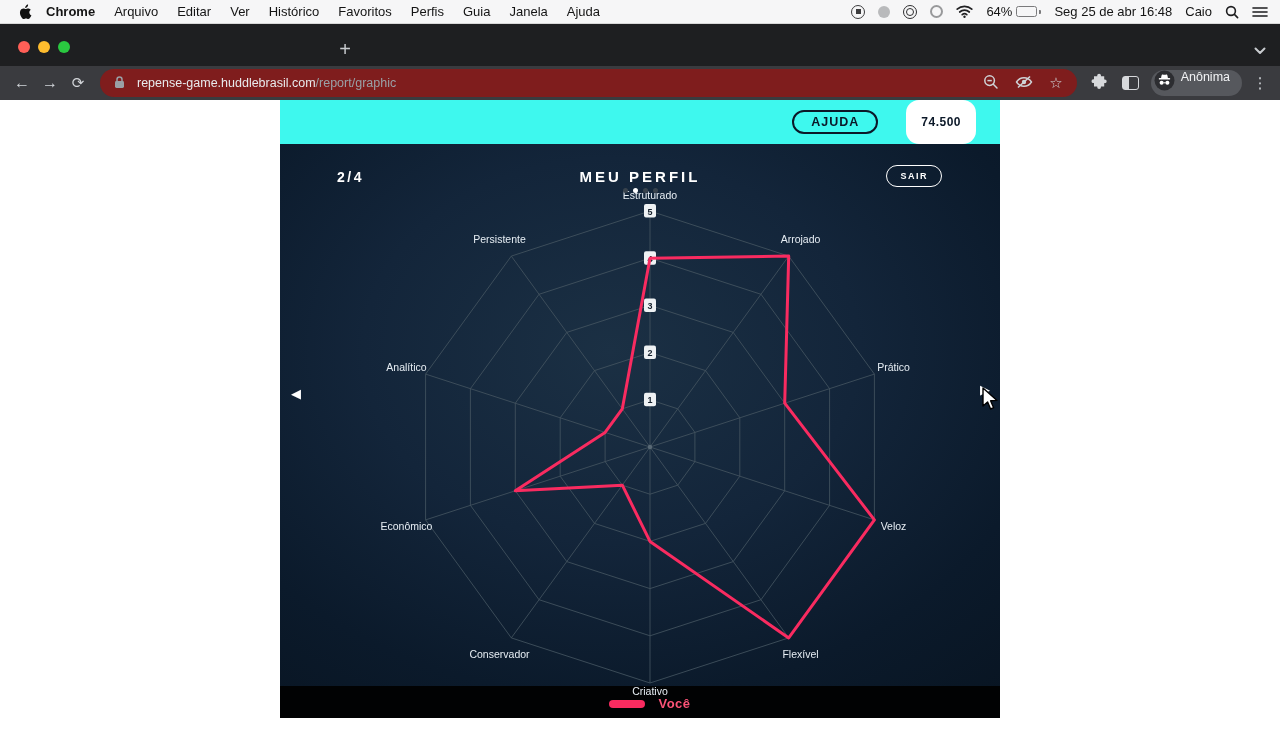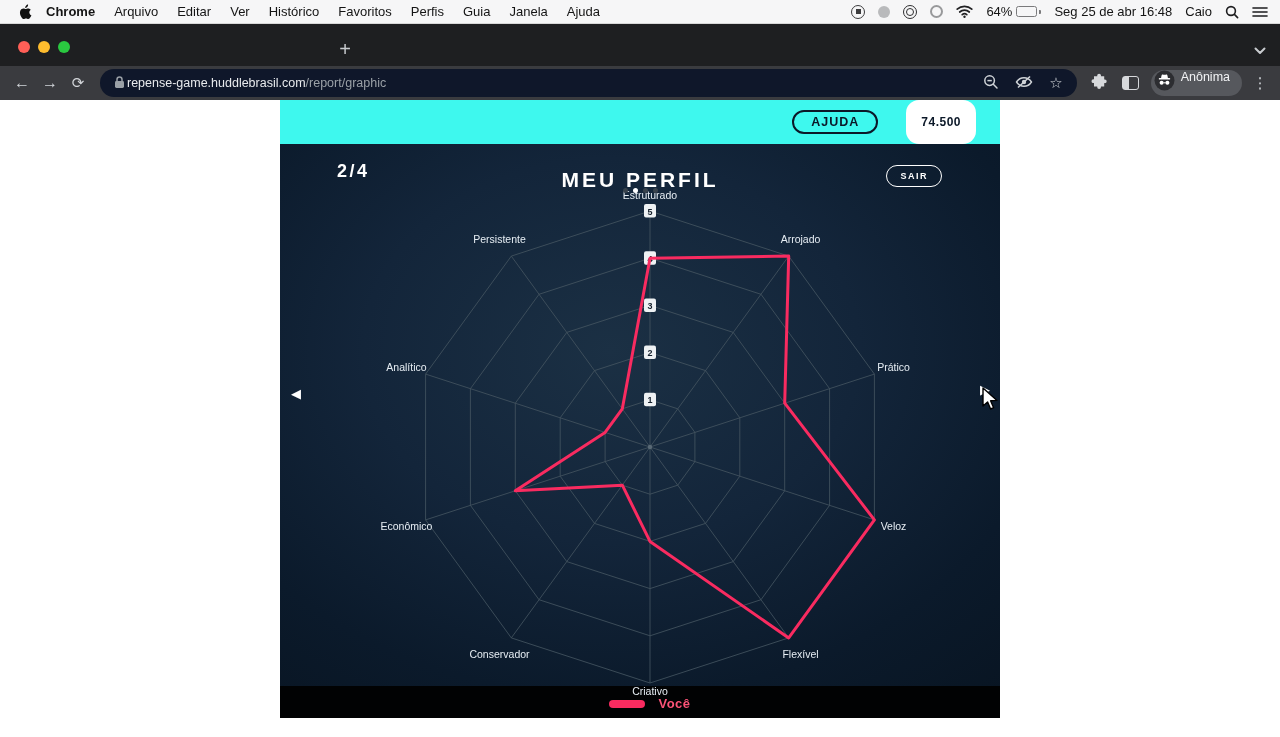--- a/index.html
+++ b/index.html
@@ -39,22 +39,22 @@
   .newtab { position:absolute; left:330px; top:10px; width:30px; height:30px; color:#c8cbcf;
             font-size:20px; font-weight:400; display:flex; align-items:center; justify-content:center; }
   .tab-chevron { position:absolute; right:14px; top:17px; }
 
   
   .toolbar { position:absolute; top:66px; left:0; width:1280px; height:34px; background:#3a3b3f;
              display:flex; align-items:center; padding:0 8px; }
   .navbtn { width:28px; height:28px; display:flex; align-items:center; justify-content:center;
             color:#d3d6da; font-size:16px; }
   .navbtn.reload{ font-size:15px; }
-  .omnibox { flex:1; height:28px; background:#0f172a; border-radius:14px; display:flex; align-items:center;
-             padding:0 14px; margin:0 8px; font-size:12.5px; gap:2px; }
+  .omnibox { flex:1; height:28px; background:#7f1d1d; border-radius:14px; display:flex; align-items:center;
+             padding:0 14px; margin:0 8px; font-size:12.5px; gap:12px; }
   .url-domain { color:#e8eaed; }
   .url-path { color:#9aa0a6; }
   .omni-icons { margin-left:auto; display:flex; align-items:center; gap:16px; color:#cfd3d7; }
   .star-ic { font-size:15px; color:#cfd3d7; }
   .ext-icons { display:flex; align-items:center; gap:14px; margin:0 6px; }
   .sidebar-ic { width:17px; height:14px; border:1.6px solid #d7d9dc; border-radius:3px; position:relative; }
   .sidebar-ic::after { content:""; position:absolute; left:0; top:0; bottom:0; width:6px; background:#d7d9dc; }
   .profile-pill { height:26px; background:#56585d; border-radius:13px; display:flex; align-items:flex-start;
                   gap:6px; padding:0 12px 0 3px; color:#f2f3f5; font-size:12.5px; margin:0 6px; }
   .kebab { color:#cfd3d7; font-size:15px; width:24px; text-align:center; letter-spacing:0; }
@@ -65,24 +65,24 @@
   .site-header { height:44px; background:#3ef8ee; display:flex; align-items:center;
                  justify-content:flex-end; gap:28px; padding-right:24px; }
   .ajuda-btn { border:2px solid #0b1828; border-radius:16px; padding:3px 17px; font-weight:700;
                font-size:12.5px; letter-spacing:1px; color:#0b1828; background:transparent; }
   .score-pill { background:#fff; border-radius:13px; padding:15px 15px; font-weight:700; font-size:12px;
                 color:#0b1828; letter-spacing:.5px; }
   .site-body { position:relative; height:574px; overflow:hidden;
       background:radial-gradient(620px 480px at 46% 36%, #1b3044 0%, #13253a 40%, #0b1a2b 72%, #081421 100%); }
   .black-bar { position:absolute; left:0; bottom:0; width:100%; height:32px; background:#010203; z-index:1; }
   svg.radar { position:absolute; left:0; top:0; z-index:2; }
-  .page-ind { position:absolute; left:57px; top:17px; color:#fff; font-weight:700; font-size:18px;
+  .page-ind { position:absolute; left:57px; top:25px; color:#fff; font-weight:700; font-size:14px;
               letter-spacing:2.5px; z-index:3; }
   .site-title { position:absolute; left:0; right:0; top:24px; text-align:center; color:#fff;
-                font-weight:700; font-size:21px; letter-spacing:3px; z-index:3; }
+                font-weight:700; font-size:15px; letter-spacing:3px; z-index:3; }
   .exit-btn { position:absolute; right:58px; top:21px; border:1.5px solid #fff; border-radius:13px;
               padding:5px 13px; color:#fff; font-size:9px; font-weight:700; letter-spacing:1.5px;
               background:transparent; z-index:3; }
   .dots { position:absolute; top:44px; left:0; right:0; display:flex; justify-content:center; gap:5px; z-index:3; }
   .dot { width:5px; height:5px; border-radius:50%; background:#39434d; }
   .dot.active { background:#fff; }
   .car-arrow { position:absolute; color:#fff; font-size:13px; z-index:3; line-height:1; }
   .car-arrow.left { left:11px; top:243px; }
   .car-arrow.right { right:10px; top:239px; }
   .legend-row { position:absolute; bottom:7px; left:0; right:0; display:flex; justify-content:center;

